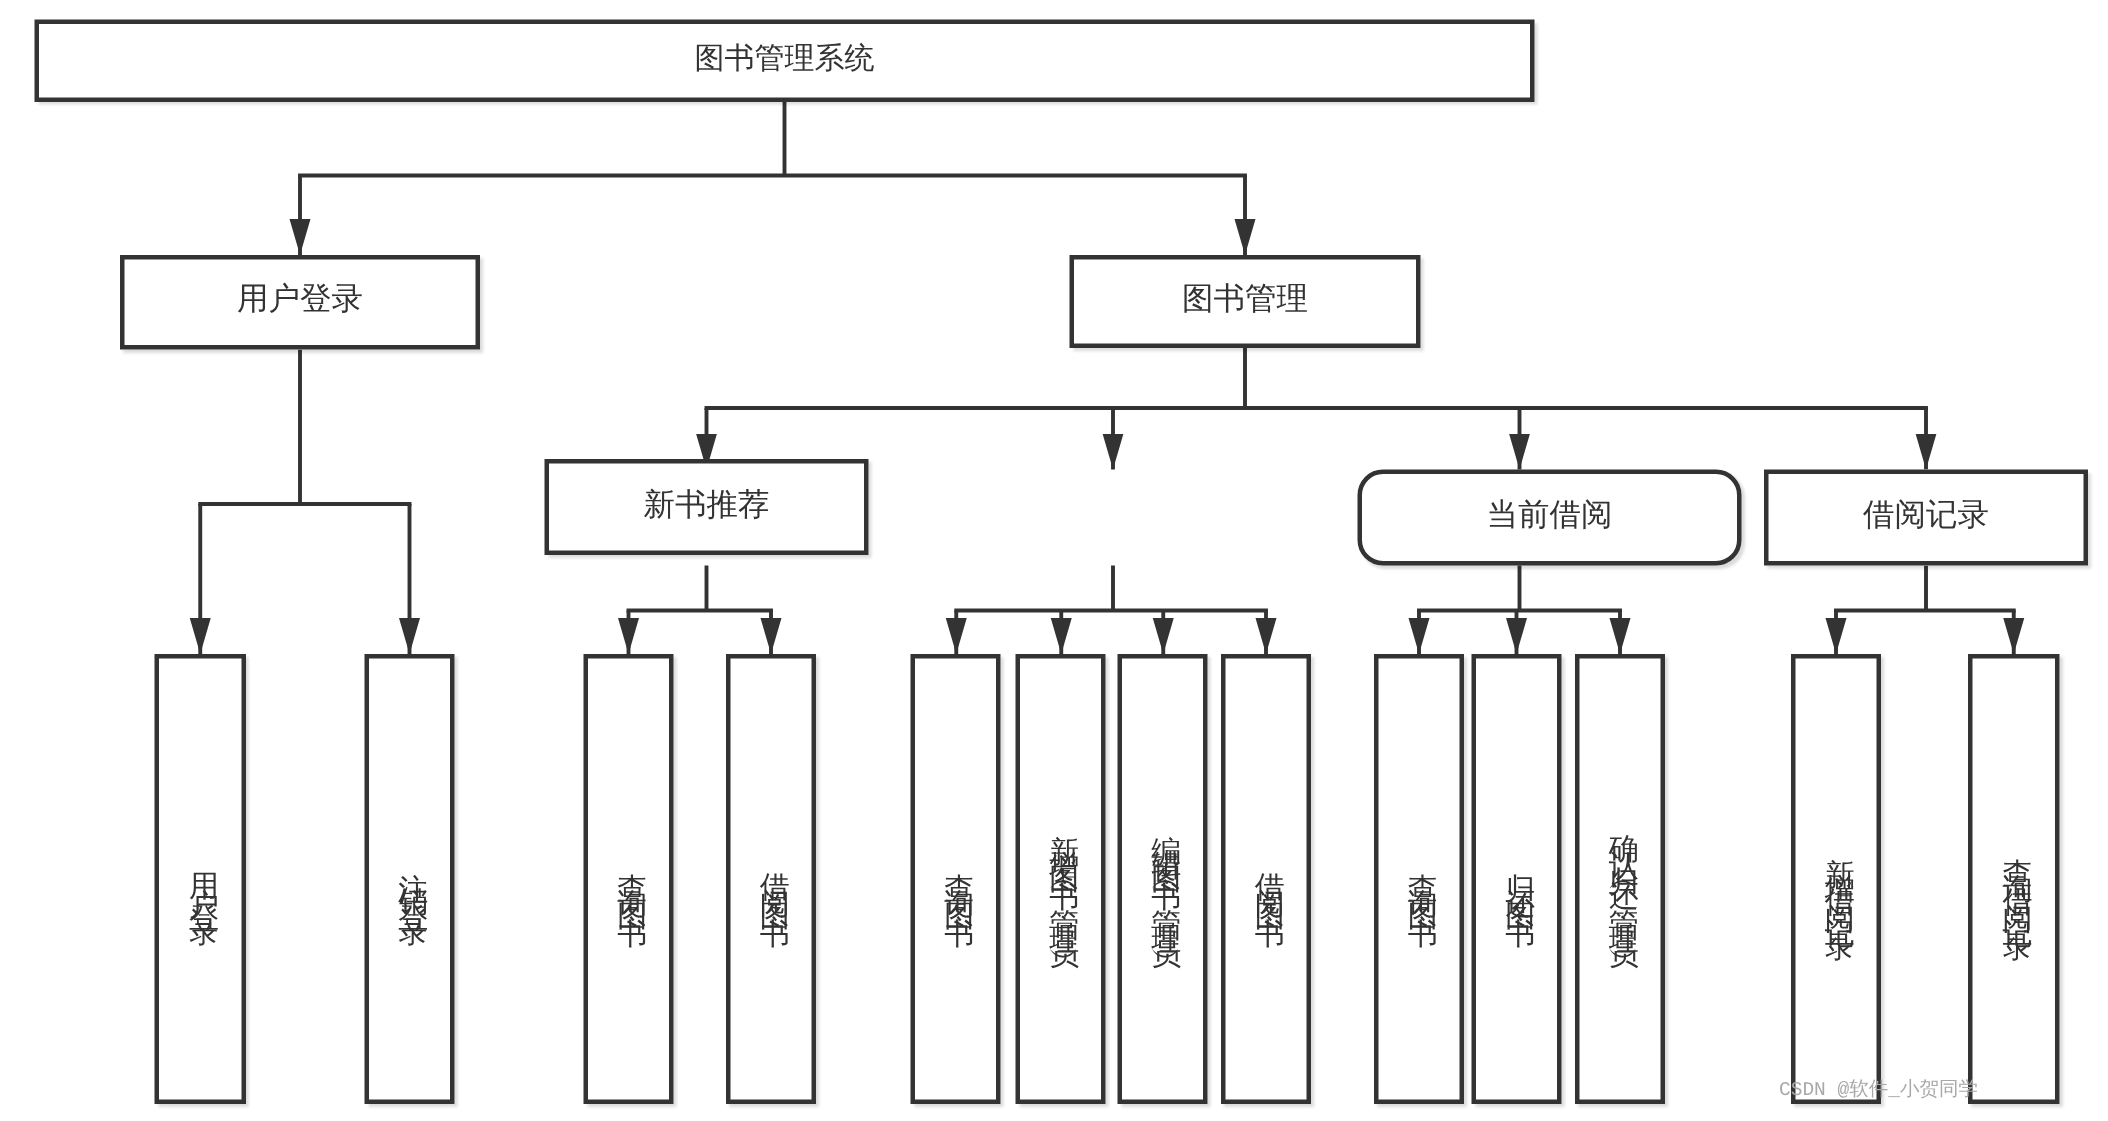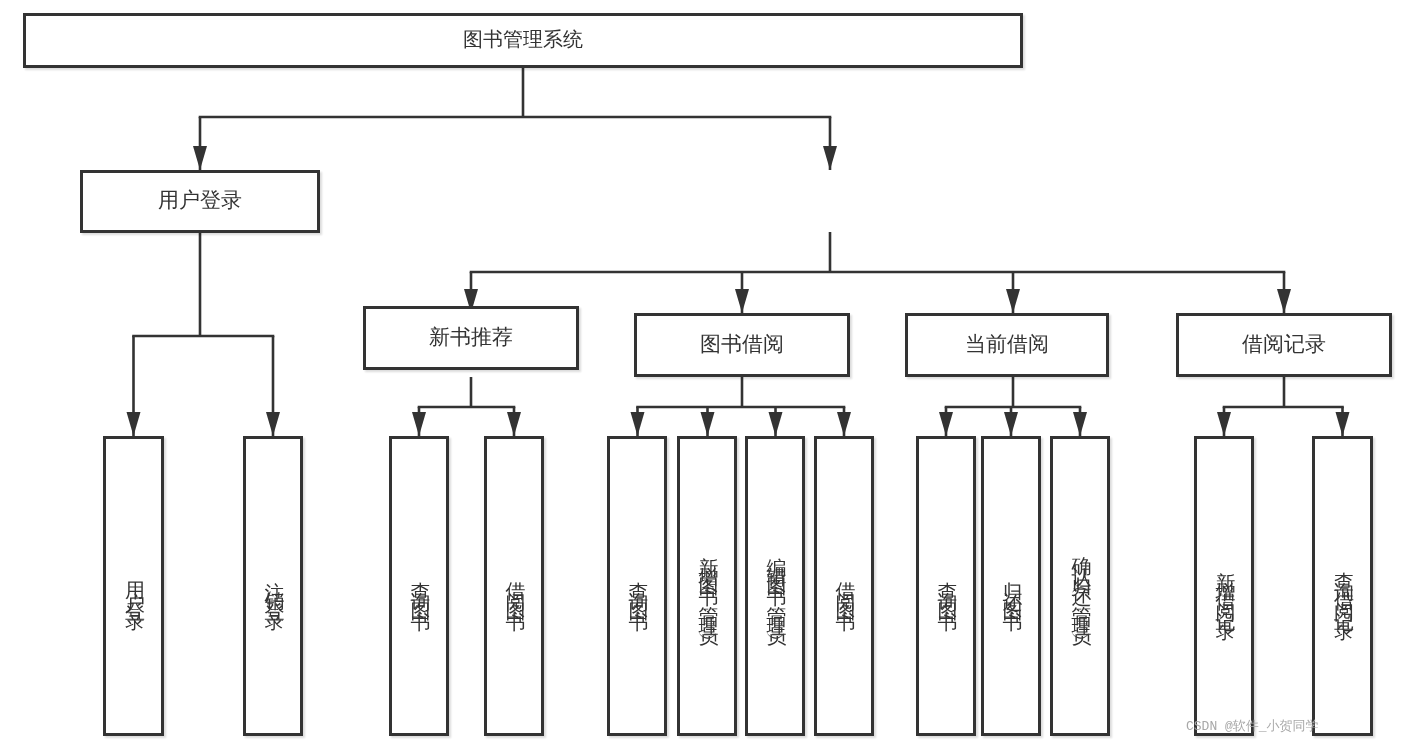--- a/index.html
+++ b/index.html
@@ -115,28 +115,28 @@
     <path d="M1342.5,407 V436" marker-end="url(#arrowhead)"></path>
   </svg>
 
   <div class="box root-box" style="left:23px; top:13px; width:1000px; height:55px;">
     <span class="hlabel">图书管理系统</span>
   </div>
 
   <div class="box" style="left:80px; top:170px; width:240px; height:63px;">
     <span class="hlabel">用户登录</span>
   </div>
+  <div class="box" style="left:713px; top:170px; width:234px; height:62px;">
+    <span class="hlabel">图书管理</span>
+  </div>
 
   <div class="box" style="left:363px; top:306px; width:216px; height:64px;">
     <span class="hlabel">新书推荐</span>
   </div>
-  <div class="box" style="left:634px; top:313px; width:216px; height:64px;">
-    <span class="hlabel">图书借阅</span>
-  </div>
-  <div class="box" style="left:905px; top:313px; width:204px; height:64px;">
+  <div class="box" style="left:905px; top:313px; width:256px; height:64px;border-radius:17px;">
     <span class="hlabel">当前借阅</span>
   </div>
   <div class="box" style="left:1176px; top:313px; width:216px; height:64px;">
     <span class="hlabel">借阅记录</span>
   </div>
 
   <div class="box" style="left:103px; top:436px; width:61px; height:300px;">
     <span class="vlabel">用户登录</span>
   </div>
   <div class="box" style="left:243px; top:436px; width:60px; height:300px;">

